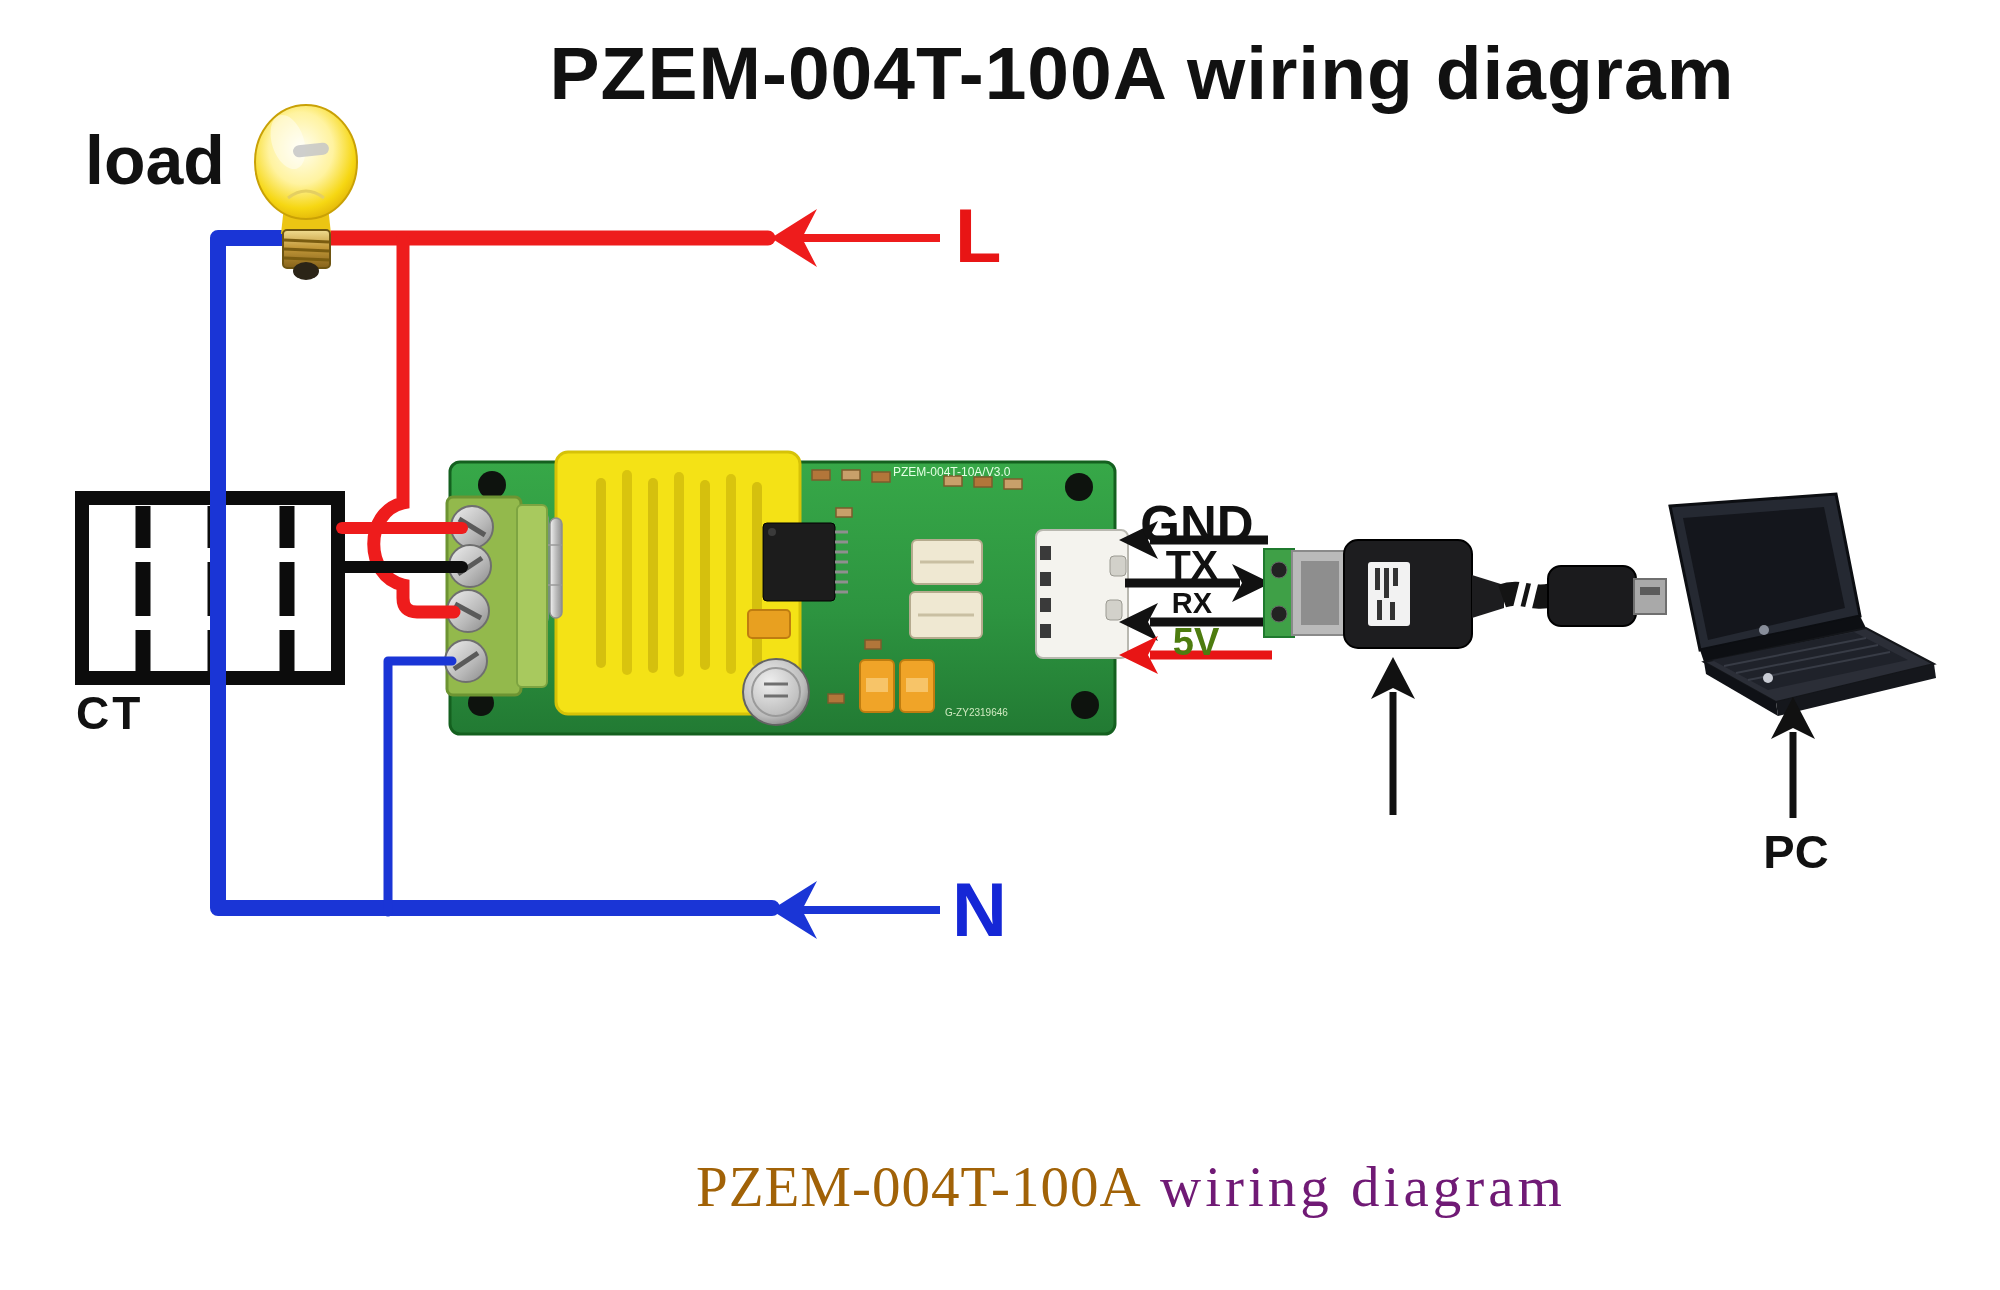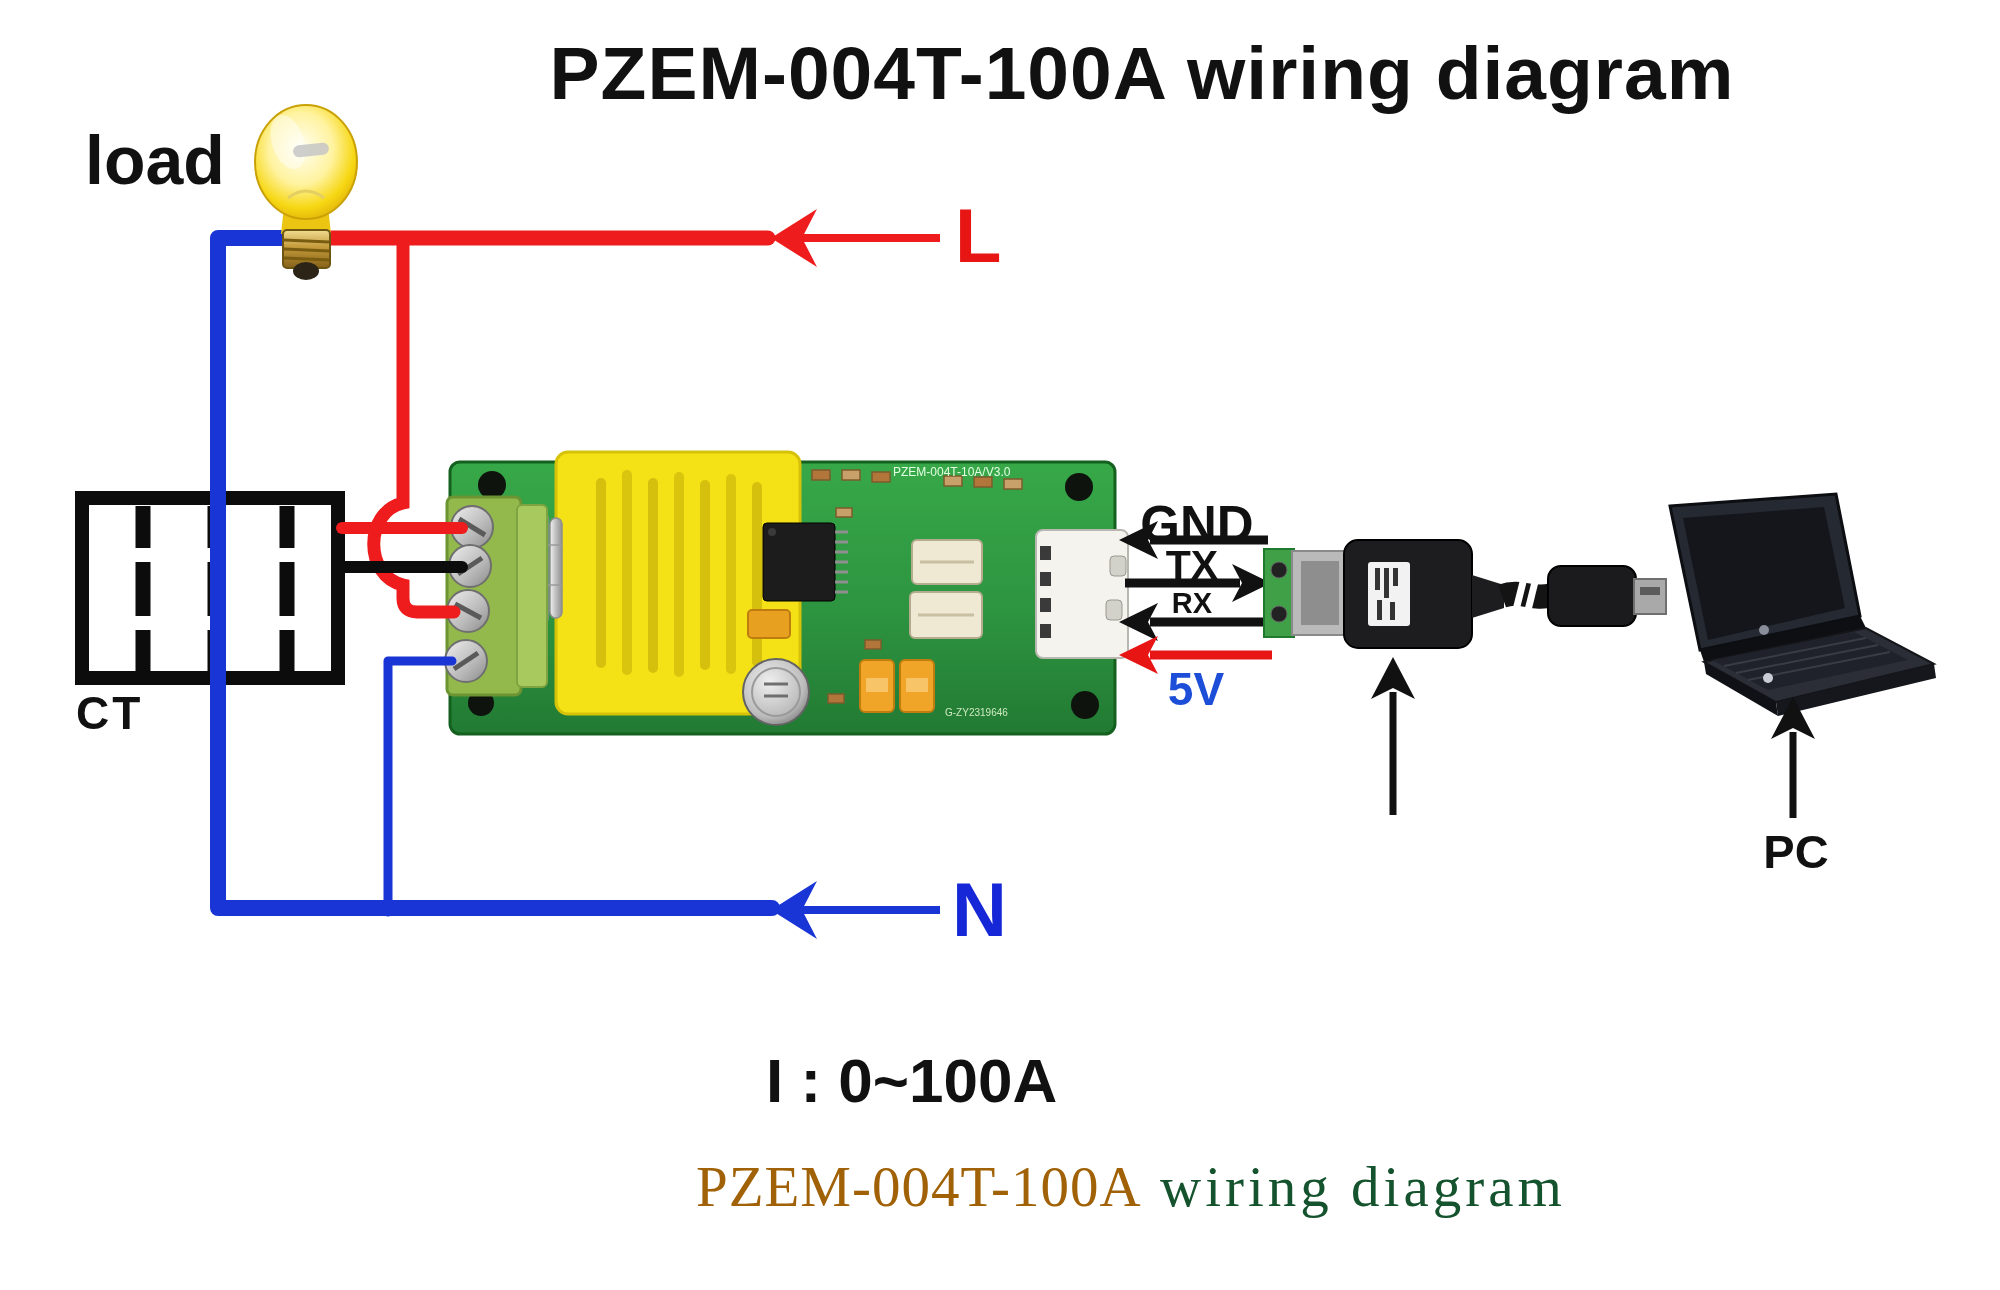--- a/index.html
+++ b/index.html
@@ -9,29 +9,29 @@
   .lbl{position:absolute;line-height:1;white-space:nowrap;color:#111;font-weight:bold;}
   .ctr{transform:translateX(-50%);}
   #title{left:1142px;top:36px;font-size:75px;letter-spacing:1px;}
   #load-label{left:85px;top:126px;font-size:68px;text-align:center;}
   #ct-label{left:76px;top:690px;font-size:46px;letter-spacing:3px;}
   #l-label{left:955px;top:198px;font-size:76px;color:#e81515;}
   #n-label{left:952px;top:872px;font-size:76px;color:#1527d6;}
   #gnd-label{left:1197px;top:499px;font-size:51px;}
   #tx-label{left:1192px;top:545px;font-size:41px;}
   #rx-label{left:1192px;top:589px;font-size:29px;}
-  #v5-label{left:1196px;top:623px;font-size:46px;color:#1d4ed8;margin-top:43px;}
+  #v5-label{left:1196px;top:623px;font-size:38px;color:#4d7c0f;}
   #ttl-label{left:1408px;top:824px;font-size:47px;}
   #pc-label{left:1796px;top:828px;font-size:47px;}
   #spec-u{left:752px;top:958px;font-size:62px;}
   #spec-i{left:766px;top:1050px;font-size:62px;}
   #caption{left:696px;top:1158px;font-size:57px;font-weight:normal;
            font-family:"Liberation Serif",serif;letter-spacing:1px;}
   #caption .model{color:#a16207;}
-  #caption .rest{color:#14532d;letter-spacing:4px;}
+  #caption .rest{color:#701a75;letter-spacing:4px;}
 </style>
 </head>
 <body>
 
 <div id="stage">
 
 <svg id="scene" width="2000" height="1290" viewBox="0 0 2000 1290">
   <defs>
     <radialGradient id="bulbGrad" cx="45%" cy="38%" r="70%">
       <stop offset="0%" stop-color="#fffef2"></stop>
@@ -285,18 +285,17 @@
 <div id="title" class="lbl ctr">PZEM-004T-100A wiring diagram</div>
 <div id="load-label" class="lbl">load</div>
 <div id="ct-label" class="lbl">CT</div>
 <div id="l-label" class="lbl">L</div>
 <div id="n-label" class="lbl">N</div>
 <div id="gnd-label" class="lbl ctr">GND</div>
 <div id="tx-label" class="lbl ctr">TX</div>
 <div id="rx-label" class="lbl ctr">RX</div>
 <div id="v5-label" class="lbl ctr">5V</div>
 <div id="pc-label" class="lbl ctr">PC</div>
-<div id="spec-i" class="lbl">I : 0~100A</div>
 <div id="caption" class="lbl">
   <span class="model">PZEM-004T-100A</span><span class="rest"> wiring diagram</span>
 </div>
 
 </div>
 
 </body></html>

